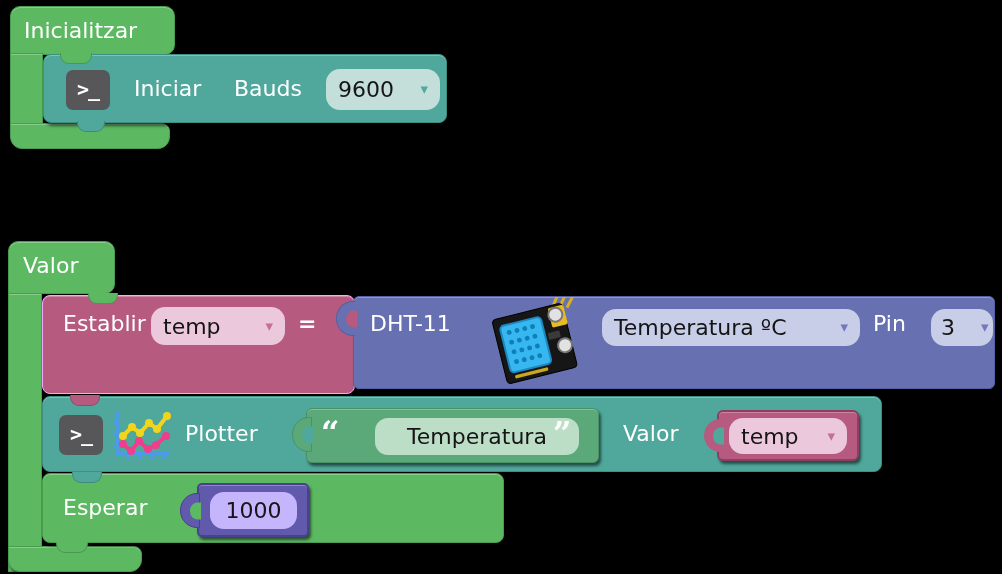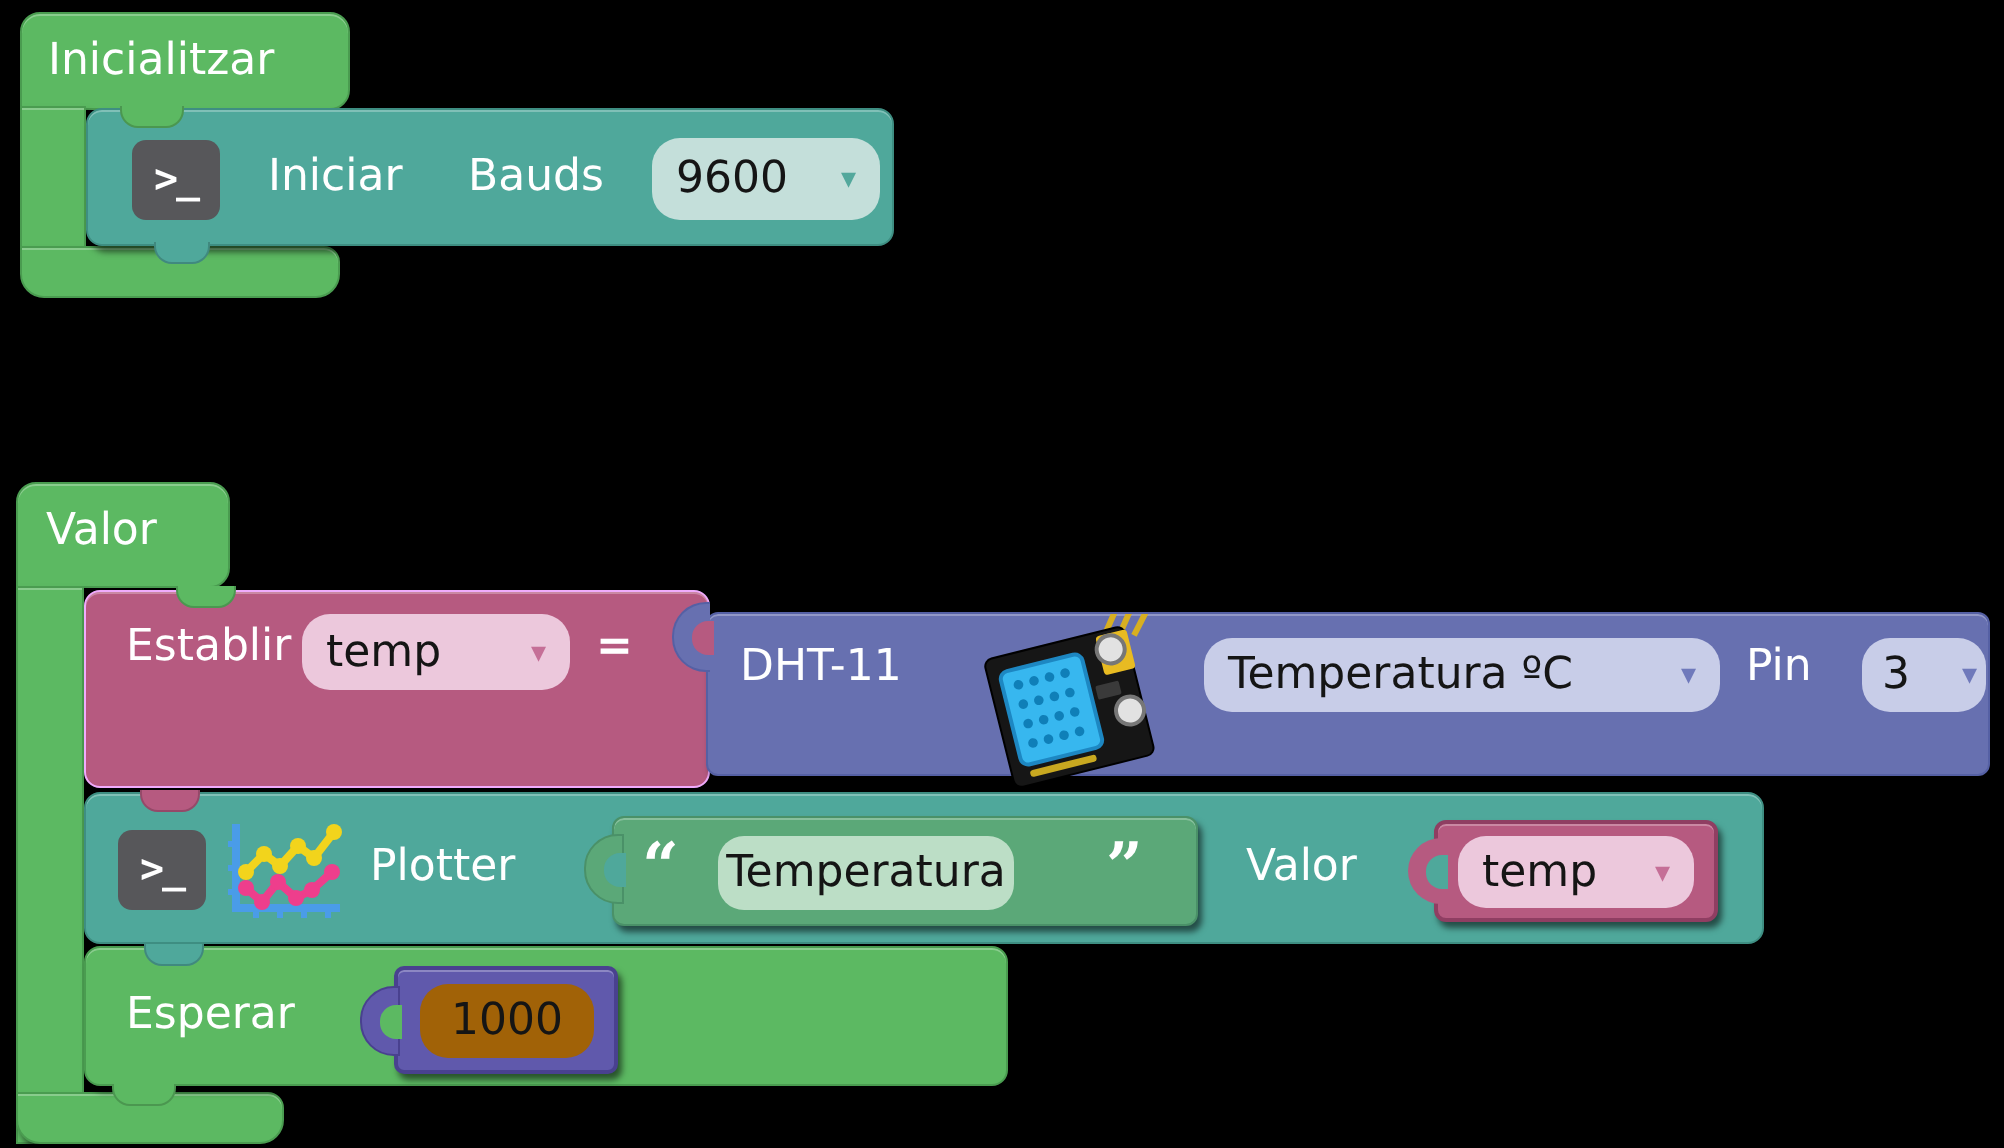--- a/index.html
+++ b/index.html
@@ -27,21 +27,21 @@
   .dd-pink{background:#ECC8DC;} .dd-pink .arrow{color:#C56F97;}
   .dd-blue{background:#C8CDE8;} .dd-blue .arrow{color:#6F79BB;}
   .term-icon{position:absolute;width:44px;height:40px;background:#57575A;border-radius:7px;
       color:#fff;display:flex;align-items:center;justify-content:center;
       font-family:"DejaVu Sans Mono","Liberation Mono",monospace;font-weight:bold;
       font-size:20px;letter-spacing:-1px;padding-bottom:2px;box-sizing:border-box;}
   .quote{position:absolute;color:#fff;font-family:"DejaVu Serif","Liberation Serif",serif;
       font-weight:bold;font-size:32px;line-height:1;}
   .field{position:absolute;background:#BCDEC6;border-radius:13px;color:#151515;font-size:22px;
       display:flex;align-items:center;justify-content:center;box-sizing:border-box;}
-  .numfield{position:absolute;background:#a16207;border-radius:14px;color:#151515;font-size:22px;
+  .numfield{position:absolute;background:#c4b5fd;border-radius:14px;color:#151515;font-size:22px;
       display:flex;align-items:center;justify-content:center;box-sizing:border-box;}
 </style>
 </head>
 <body>
 
 <div id="canvas">
 
   <div class="blk green-bg" style="left:10px;top:6px;width:165px;height:49px;border-radius:10px 10px 10px 0;">
     <span class="blk-label" style="position:absolute;left:13px;top:11px;">Inicialitzar</span>
   </div>
@@ -71,21 +71,21 @@
   <div class="blk pink-bg" style="left:42px;top:295px;width:313px;height:99px;z-index:1;">
     <span class="wlabel" style="left:20px;top:15px;">Establir</span>
     <div class="dd dd-pink" style="left:108px;top:11px;width:134px;height:38px;">
       <span>temp</span>
       <span class="arrow">▾</span>
     </div>
     <span class="wlabel" style="left:255px;top:15px;font-weight:bold;">=</span>
   </div>
 
   <div class="ptab blue-bg" style="left:336px;top:301px;--gap:#B65A80;border-right:none;"></div>
-  <div class="blk blue-bg" style="left:353px;top:306px;width:642px;height:82px;border-radius:6px;z-index:1;">
+  <div class="blk blue-bg" style="left:353px;top:296px;width:642px;height:93px;border-radius:6px;z-index:1;">
     <span class="wlabel" style="left:16px;top:14px;">DHT-11</span>
 
     <svg style="position:absolute;left:122px;top:0px;" width="115" height="93" viewBox="0 0 115 93">
       <g transform="rotate(-14 57 48)">
         <path d="M85 16 L99 -2" stroke="#D8AF20" stroke-width="3" fill="none"></path>
         <path d="M92 18 L106 0" stroke="#D8AF20" stroke-width="3" fill="none"></path>
         <path d="M99 20 L113 4" stroke="#D8AF20" stroke-width="3" fill="none"></path>
         <rect x="23" y="14" width="72" height="66" rx="4" fill="#161616" stroke="#000"></rect>
         <rect x="80" y="16" width="16" height="20" rx="2" fill="#E8BB22"></rect>
         <circle cx="86" cy="24" r="7" fill="#E2E2E2" stroke="#777" stroke-width="2"></circle>
@@ -151,21 +151,21 @@
           <circle cx="38" cy="43" r="4"></circle>
           <circle cx="46" cy="39" r="4"></circle>
           <circle cx="56" cy="30" r="4"></circle>
         </g>
     </svg>
     <span class="wlabel" style="left:142px;top:24px;">Plotter</span>
 
     <div class="ptab tgreen-bg" style="left:249px;top:20px;--gap:#4FA89B;"></div>
     <div class="blk tgreen-bg" style="left:263px;top:11px;width:293px;height:55px;border-radius:6px;">
       <span class="quote" style="left:14px;top:8px;">“</span>
-      <div class="field" style="left:52px;top:9px;width:148px;height:37px;">
+      <div class="field" style="left:68px;top:9px;width:204px;height:37px;">
         <span>Temperatura</span>
       </div>
       <span class="quote" style="left:246px;top:8px;">”</span>
     </div>
 
     <span class="wlabel" style="left:580px;top:24px;">Valor</span>
 
     <div class="ptab pink-bg" style="left:661px;top:22px;--gap:#4FA89B;border:none;"></div>
     <div class="blk pink-bg" style="left:674px;top:13px;width:142px;height:51px;border-radius:6px;border-width:2px;border-color:#8F3E62;">
       <div class="dd dd-pink" style="left:10px;top:6px;width:118px;height:36px;">

